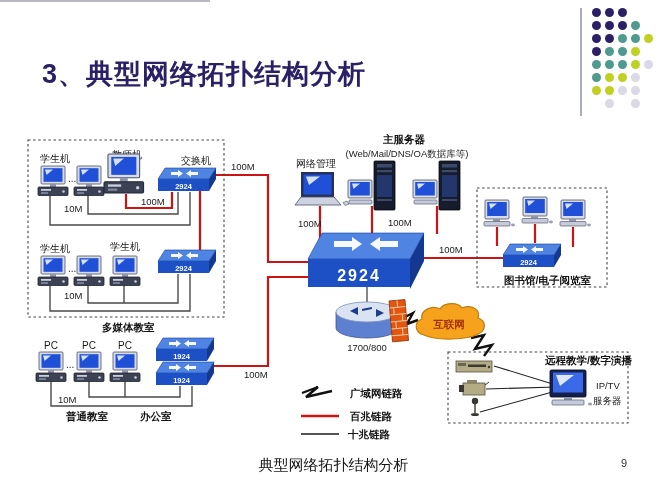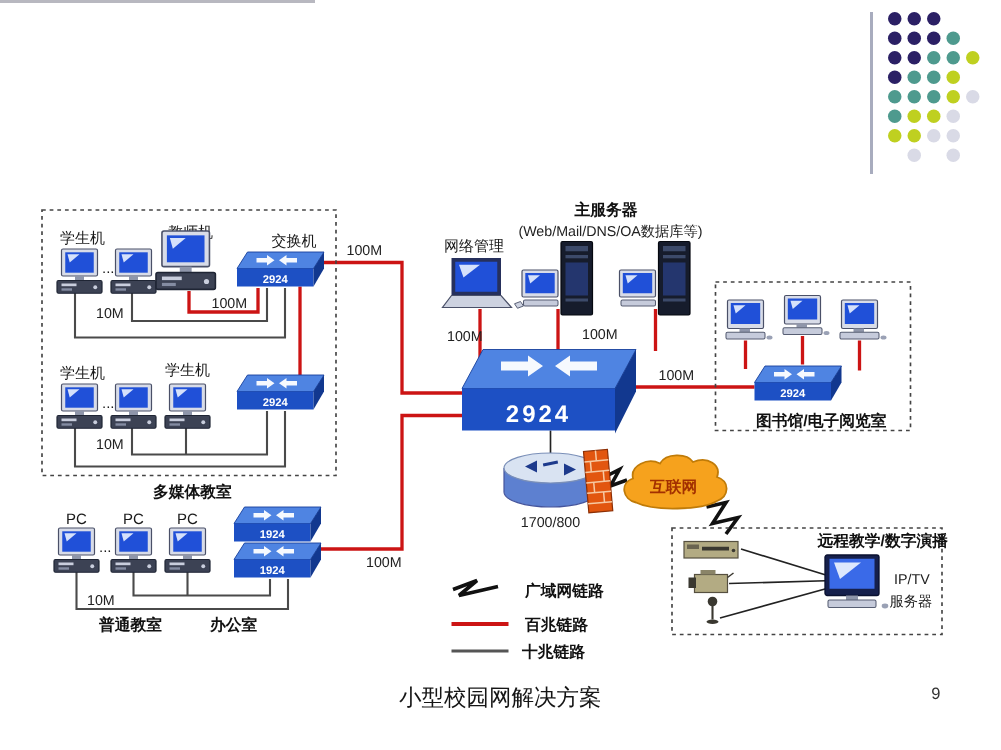--- a/index.html
+++ b/index.html
@@ -34,20 +34,21 @@
   .spd{font-size:9.5px;fill:#222}
   .swl{font-size:7.5px;fill:#fff;font-weight:bold;text-anchor:middle}
   .corel{font-size:16px;fill:#fff;font-weight:bold;text-anchor:middle;letter-spacing:2px}
   .mid{text-anchor:middle}
 </style>
 </head>
 <body>
 
 <div class="slide">
   <div class="topline"></div>
+  <div class="title">3、典型网络拓扑结构分析</div>
   <div class="vline"></div>
   <div class="dots">
       <div class="dot" style="left: 0px; top: 0px; background: rgb(43, 32, 101);"></div>
       <div class="dot" style="left: 13px; top: 0px; background: rgb(43, 32, 101);"></div>
       <div class="dot" style="left: 26px; top: 0px; background: rgb(43, 32, 101);"></div>
       <div class="dot" style="left: 0px; top: 13px; background: rgb(43, 32, 101);"></div>
       <div class="dot" style="left: 13px; top: 13px; background: rgb(43, 32, 101);"></div>
       <div class="dot" style="left: 26px; top: 13px; background: rgb(43, 32, 101);"></div>
       <div class="dot" style="left: 39px; top: 13px; background: rgb(78, 154, 142);"></div>
       <div class="dot" style="left: 0px; top: 26px; background: rgb(43, 32, 101);"></div>
@@ -301,15 +302,15 @@
     <g>
       <polyline class="zz" points="302,393 318,387 306,397 332,391"></polyline>
       <line x1="301" y1="416" x2="339" y2="416" stroke="var(--link_red)" stroke-width="2.6"></line>
       <line x1="301" y1="434" x2="339" y2="434" stroke="#555" stroke-width="2"></line>
       <text class="cnb" x="350" y="397">广域网链路</text>
       <text class="cnb" x="350" y="420">百兆链路</text>
       <text class="cnb" x="348" y="438">十兆链路</text>
     </g>
   </svg>
 
-  <div class="footer">小型校园网解决方案</div>
+  <div class="footer">典型网络拓扑结构分析</div>
   <div class="pageno">9</div>
 </div>
 
 </body></html>

